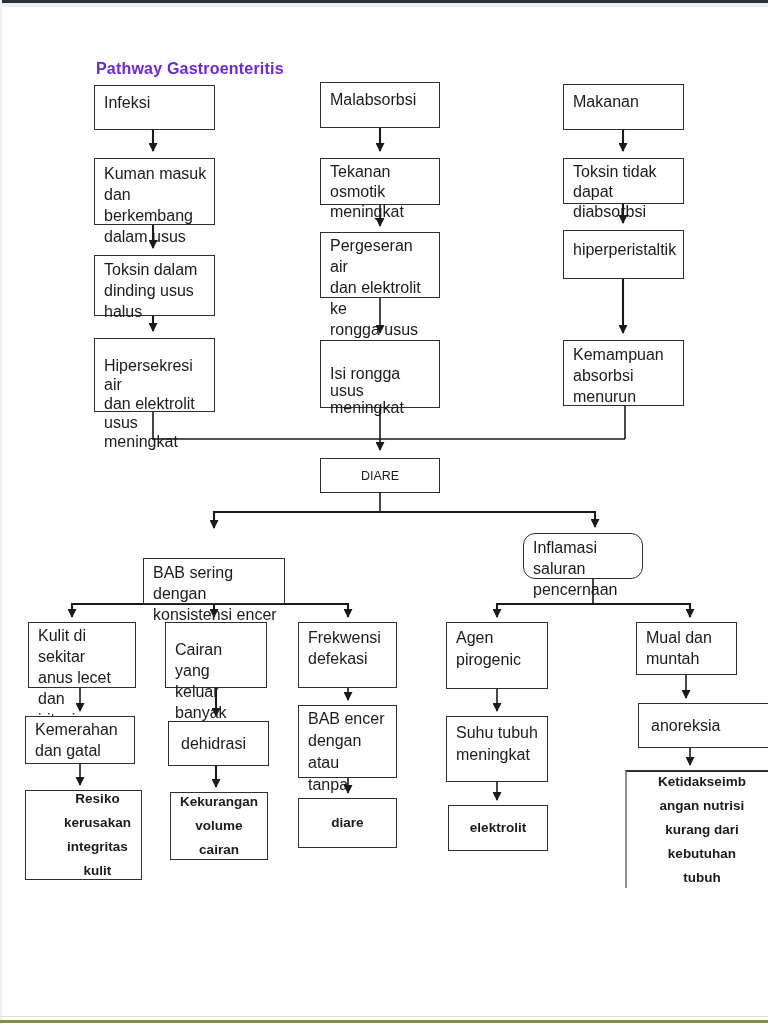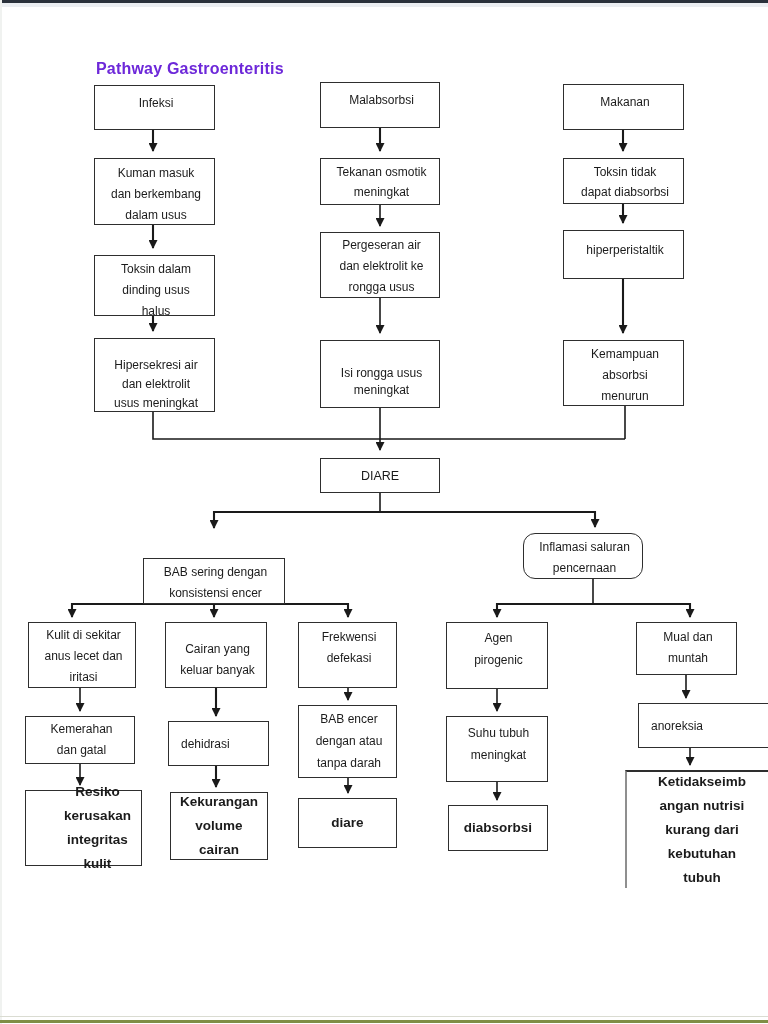--- a/index.html
+++ b/index.html
@@ -21,24 +21,23 @@
     font-size:16px;font-weight:600;letter-spacing:.2px;color:#6d28d9;
   }
 
   svg.connectors{position:absolute;left:0;top:0;width:768px;height:1024px;pointer-events:none;}
   .ln{stroke:#1a1a1a;stroke-width:1.6;fill:none;}
   .ln-th{stroke:#1a1a1a;stroke-width:2.1;fill:none;}
 
   .node{
     position:absolute;box-sizing:border-box;
     border:1.6px solid #2e2e2e;background:#fff;
-    font-size:12px;line-height:20px;
+    font-size:16px;line-height:20px;
     padding:7px 6px 0 9px;
     white-space:pre-line;
-    text-align:center;
   }
   .vcenter{display:flex;align-items:center;padding-top:0;padding-bottom:0;padding-left:12px;}
   .center{
     display:flex;align-items:center;justify-content:center;
     text-align:center;padding:0;
   }
   .bold{font-weight:bold;font-size:13.5px;line-height:24px;border-width:1.9px;}
 
   #n-infeksi{left:94px;top:85px;width:121px;height:45px;}
   #n-kuman{left:94px;top:158px;width:121px;height:67px;line-height:21px;padding-top:4px;}
@@ -54,21 +53,21 @@
   #n-kemampuan{left:563px;top:340px;width:121px;height:66px;line-height:21px;padding-top:3px;}
   #n-diare{left:320px;top:458px;width:120px;height:35px;font-size:12.5px;}
   #n-bab-sering{left:143px;top:534px;width:142px;height:46px;line-height:21px;padding-top:3px;margin-top:24px;}
   #n-inflamasi{left:523px;top:533px;width:120px;height:46px;line-height:21px;padding-top:3px;border-radius:12px;}
   #n-kulit{left:28px;top:622px;width:108px;height:66px;line-height:21px;padding-top:2px;}
   #n-cairan{left:165px;top:622px;width:102px;height:66px;line-height:21px;padding-top:16px;}
   #n-frekwensi{left:298px;top:622px;width:99px;height:66px;line-height:21px;padding-top:4px;}
   #n-kemerahan{left:25px;top:716px;width:110px;height:48px;line-height:21px;padding-top:2px;}
   #n-dehidrasi{left:168px;top:721px;width:101px;height:45px;}
   #n-bab-encer{left:298px;top:705px;width:99px;height:73px;line-height:22px;padding-top:2px;}
-  #n-resiko{left:25px;top:790px;width:117px;height:76px;padding-left:28px;}
+  #n-resiko{left:25px;top:790px;width:117px;height:90px;padding-left:28px;}
   #n-kekurangan{left:170px;top:792px;width:98px;height:68px;}
   #n-diare-kecil{left:298px;top:798px;width:99px;height:50px;}
   #n-agen{left:446px;top:622px;width:102px;height:67px;line-height:22px;padding-top:4px;}
   #n-suhu{left:446px;top:716px;width:102px;height:66px;line-height:22px;padding-top:5px;}
   #n-hipertermia{left:448px;top:805px;width:100px;height:46px;}
   #n-mual{left:636px;top:622px;width:101px;height:53px;line-height:21px;padding-top:4px;}
   #n-anoreksia{left:638px;top:703px;width:140px;height:45px;}
   #n-ketidak{
     left:625px;top:770px;width:152px;height:118px;
     border-right:none;border-bottom:none;
@@ -190,21 +189,21 @@
 integritas kulit</div>
 <div class="node center bold" id="n-kekurangan">Kekurangan
 volume
 cairan</div>
 <div class="node center bold" id="n-diare-kecil">diare</div>
 
 <div class="node" id="n-agen">Agen
 pirogenic</div>
 <div class="node" id="n-suhu">Suhu tubuh
 meningkat</div>
-<div class="node center bold" id="n-hipertermia">diabsorbsi</div>
+<div class="node center bold" id="n-hipertermia">elektrolit</div>
 <div class="node" id="n-mual">Mual dan
 muntah</div>
 <div class="node vcenter" id="n-anoreksia">anoreksia</div>
 <div class="node center bold" id="n-ketidak">Ketidakseimb
 angan nutrisi
 kurang dari
 kebutuhan
 tubuh</div>
 
 </body></html>

